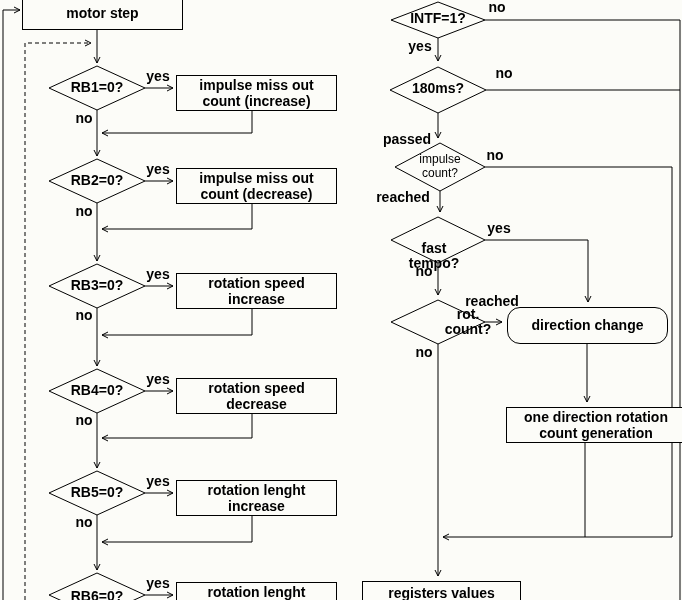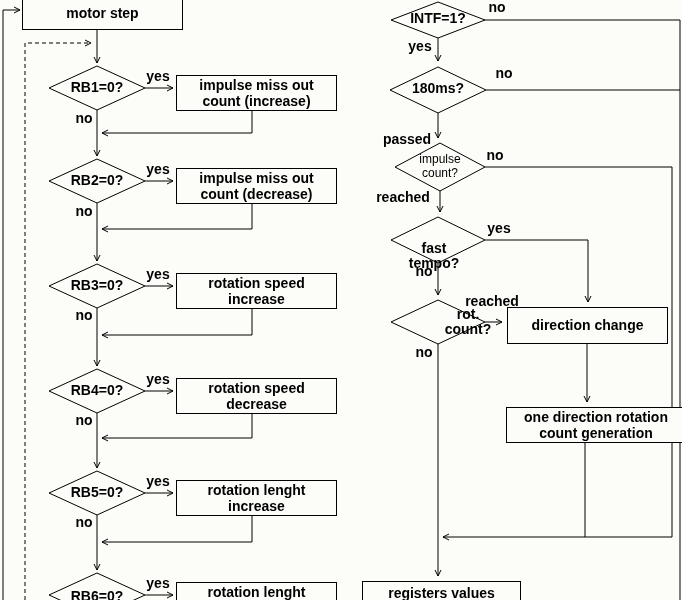--- a/index.html
+++ b/index.html
@@ -96,21 +96,21 @@
 count (increase)</div>
   <div class="box" style="left:176px;top:168px;width:161px;height:36px;">impulse miss out
 count (decrease)</div>
   <div class="box" style="left:176px;top:273px;width:161px;height:36px;">rotation speed
 increase</div>
   <div class="box" style="left:176px;top:378px;width:161px;height:36px;">rotation speed
 decrease</div>
   <div class="box" style="left:176px;top:480px;width:161px;height:36px;">rotation lenght
 increase</div>
   <div class="box" style="left:176px;top:582px;width:161px;height:36px;align-items:flex-start;padding-top:1px;">rotation lenght</div>
-  <div class="box" style="left:507px;top:307px;width:161px;height:37px;">direction change</div>
+  <div class="box" style="left:507px;top:307px;width:161px;height:37px;border-radius:13px;">direction change</div>
   <div class="box" style="left:506px;top:407px;width:180px;height:36px;">one direction rotation
 count generation</div>
   <div class="box" style="left:362px;top:581px;width:159px;height:30px;align-items:flex-start;padding-top:3px;">registers values</div>
 
   <div class="lbl" style="left:97px;top:88px;">RB1=0?</div>
   <div class="lbl" style="left:97px;top:181px;">RB2=0?</div>
   <div class="lbl" style="left:97px;top:286px;">RB3=0?</div>
   <div class="lbl" style="left:97px;top:391px;">RB4=0?</div>
   <div class="lbl" style="left:97px;top:493px;">RB5=0?</div>
   <div class="lbl" style="left:97px;top:597px;">RB6=0?</div>

